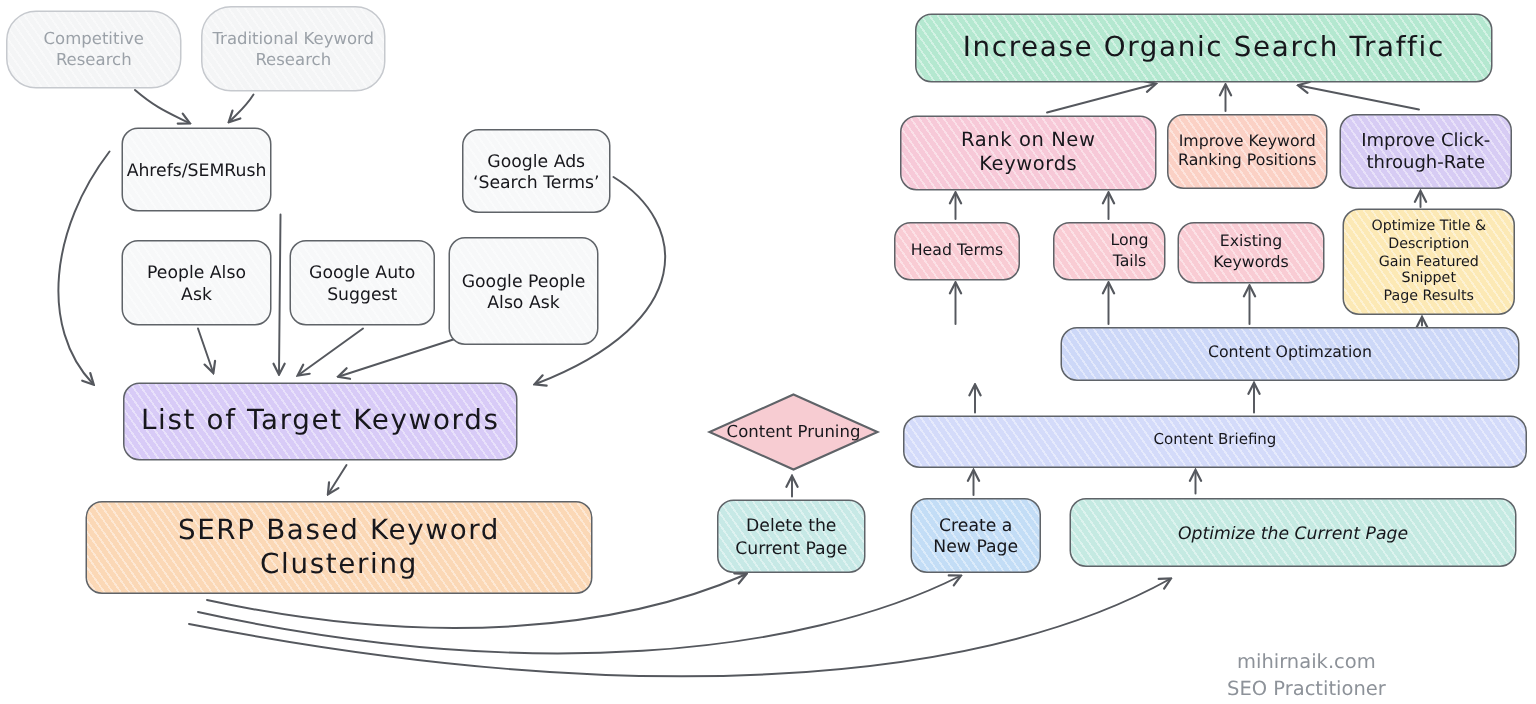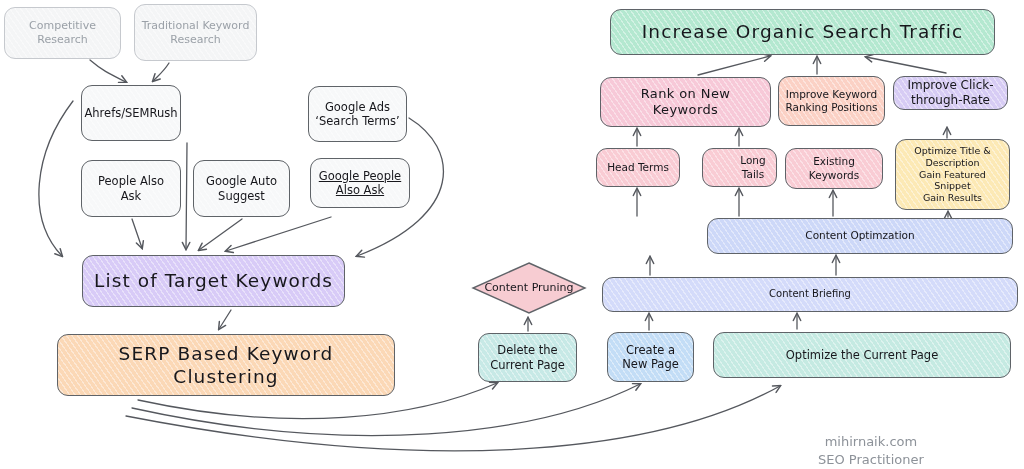--- a/index.html
+++ b/index.html
@@ -10,21 +10,21 @@
   .arrows{position:absolute;left:0;top:0;width:1024px;height:469px;pointer-events:none;}
   .node{
     position:absolute;box-sizing:border-box;
     border:1.4px solid #5f6368;border-radius:11px;
     display:flex;flex-direction:column;align-items:center;justify-content:center;
     text-align:center;color:#17171c;line-height:1.25;padding:2px 5px;
   }
   .node .lbl{display:block;}
   .fs10{font-size:10px;}
   .fs105{font-size:10.5px;}
-  .fs11{font-size:11px;}
+  .fs11{font-size:11px;border-radius:20px;}
   .fs115{font-size:11.5px;}
   .fs12{font-size:12px;}
   .fs13{font-size:13px;letter-spacing:.4px;}
   .title-md{font-size:18.5px;letter-spacing:1.1px;}
   .yellow-box{justify-content:space-around;padding:5px 4px;font-size:9.5px;line-height:1.2;}
   .diamond{border:none !important;background:none !important;padding:0;}
   .diamond svg{position:absolute;left:0;top:0;width:100%;height:100%;}
   .diamond .lbl{position:relative;z-index:1;}
   .signature{position:absolute;font-size:13px;line-height:1.35;color:#8d9299;text-align:center;}
 </style>
@@ -81,21 +81,21 @@
   </div>
   <div class="node fs115" style="left: 308px; top: 86px; width: 99px; height: 56px; background: repeating-linear-gradient(55deg, rgba(255, 255, 255, 0.42) 0px, rgba(255, 255, 255, 0.42) 1.2px, rgba(255, 255, 255, 0) 1.2px, rgba(255, 255, 255, 0) 4.5px), rgb(247, 248, 249);">
     <span class="lbl">Google Ads ‘Search Terms’</span>
   </div>
   <div class="node fs115" style="left: 81px; top: 160px; width: 100px; height: 57px; background: repeating-linear-gradient(55deg, rgba(255, 255, 255, 0.42) 0px, rgba(255, 255, 255, 0.42) 1.2px, rgba(255, 255, 255, 0) 1.2px, rgba(255, 255, 255, 0) 4.5px), rgb(247, 248, 249);">
     <span class="lbl">People Also Ask</span>
   </div>
   <div class="node fs115" style="left: 193px; top: 160px; width: 97px; height: 57px; background: repeating-linear-gradient(55deg, rgba(255, 255, 255, 0.42) 0px, rgba(255, 255, 255, 0.42) 1.2px, rgba(255, 255, 255, 0) 1.2px, rgba(255, 255, 255, 0) 4.5px), rgb(247, 248, 249);">
     <span class="lbl">Google Auto Suggest</span>
   </div>
-  <div class="node fs115" style="left: 310px; top: 158px; width: 100px; height: 50px; background: repeating-linear-gradient(55deg, rgba(255, 255, 255, 0.42) 0px, rgba(255, 255, 255, 0.42) 1.2px, rgba(255, 255, 255, 0) 1.2px, rgba(255, 255, 255, 0) 4.5px), rgb(247, 248, 249); text-decoration: underline;">
+  <div class="node fs115" style="left: 299px; top: 158px; width: 100px; height: 72px; background: repeating-linear-gradient(55deg, rgba(255, 255, 255, 0.42) 0px, rgba(255, 255, 255, 0.42) 1.2px, rgba(255, 255, 255, 0) 1.2px, rgba(255, 255, 255, 0) 4.5px), rgb(247, 248, 249);">
     <span class="lbl">Google People Also Ask</span>
   </div>
 
   <div class="node title-md" style="left: 82px; top: 255px; width: 263px; height: 52px; background: repeating-linear-gradient(55deg, rgba(255, 255, 255, 0.42) 0px, rgba(255, 255, 255, 0.42) 1.2px, rgba(255, 255, 255, 0) 1.2px, rgba(255, 255, 255, 0) 4.5px), rgb(216, 203, 247);">
     <span class="lbl">List of Target Keywords</span>
   </div>
   <div class="node title-md" style="left: 57px; top: 334px; width: 338px; height: 62px; background: repeating-linear-gradient(55deg, rgba(255, 255, 255, 0.42) 0px, rgba(255, 255, 255, 0.42) 1.2px, rgba(255, 255, 255, 0) 1.2px, rgba(255, 255, 255, 0) 4.5px), rgb(251, 216, 182);">
     <span class="lbl">SERP Based Keyword Clustering</span>
   </div>
 
@@ -104,21 +104,21 @@
       <polygon points="59,2 115,27 59,52 3,27" fill="#f7ccd2" stroke="#5f6368" stroke-width="1.4"></polygon>
     </svg>
     <span class="lbl">Content Pruning</span>
   </div>
   <div class="node fs115" style="left: 478px; top: 333px; width: 99px; height: 49px; background: repeating-linear-gradient(55deg, rgba(255, 255, 255, 0.42) 0px, rgba(255, 255, 255, 0.42) 1.2px, rgba(255, 255, 255, 0) 1.2px, rgba(255, 255, 255, 0) 4.5px), rgb(199, 233, 230);">
     <span class="lbl">Delete the Current Page</span>
   </div>
   <div class="node fs115" style="left: 607px; top: 332px; width: 87px; height: 50px; background: repeating-linear-gradient(55deg, rgba(255, 255, 255, 0.42) 0px, rgba(255, 255, 255, 0.42) 1.2px, rgba(255, 255, 255, 0) 1.2px, rgba(255, 255, 255, 0) 4.5px), rgb(195, 221, 246); justify-content: center;">
     <span class="lbl">Create a New Page</span>
   </div>
-  <div class="node fs115" style="left: 713px; top: 332px; width: 298px; height: 46px; background: repeating-linear-gradient(55deg, rgba(255, 255, 255, 0.42) 0px, rgba(255, 255, 255, 0.42) 1.2px, rgba(255, 255, 255, 0) 1.2px, rgba(255, 255, 255, 0) 4.5px), rgb(197, 234, 226);">
+  <div class="node fs115" style="left: 713px; top: 332px; width: 298px; height: 46px; background: repeating-linear-gradient(55deg, rgba(255, 255, 255, 0.42) 0px, rgba(255, 255, 255, 0.42) 1.2px, rgba(255, 255, 255, 0) 1.2px, rgba(255, 255, 255, 0) 4.5px), rgb(197, 234, 226); font-style: italic;">
     <span class="lbl">Optimize the Current Page</span>
   </div>
   <div class="node fs10" style="left: 602px; top: 277px; width: 416px; height: 35px; background: repeating-linear-gradient(55deg, rgba(255, 255, 255, 0.42) 0px, rgba(255, 255, 255, 0.42) 1.2px, rgba(255, 255, 255, 0) 1.2px, rgba(255, 255, 255, 0) 4.5px), rgb(212, 219, 250);">
     <span class="lbl">Content Briefing</span>
   </div>
   <div class="node fs105" style="left: 707px; top: 218px; width: 306px; height: 36px; background: repeating-linear-gradient(55deg, rgba(255, 255, 255, 0.42) 0px, rgba(255, 255, 255, 0.42) 1.2px, rgba(255, 255, 255, 0) 1.2px, rgba(255, 255, 255, 0) 4.5px), rgb(205, 216, 248);">
     <span class="lbl">Content Optimzation</span>
   </div>
 
   <div class="node fs105" style="left: 596px; top: 148px; width: 84px; height: 39px; background: repeating-linear-gradient(55deg, rgba(255, 255, 255, 0.42) 0px, rgba(255, 255, 255, 0.42) 1.2px, rgba(255, 255, 255, 0) 1.2px, rgba(255, 255, 255, 0) 4.5px), rgb(249, 204, 212);">
@@ -126,30 +126,30 @@
   </div>
   <div class="node fs105" style="left: 702px; top: 148px; width: 75px; height: 39px; background: repeating-linear-gradient(55deg, rgba(255, 255, 255, 0.42) 0px, rgba(255, 255, 255, 0.42) 1.2px, rgba(255, 255, 255, 0) 1.2px, rgba(255, 255, 255, 0) 4.5px), rgb(249, 204, 212); padding-left: 32px;">
     <span class="lbl">Long Tails</span>
   </div>
   <div class="node fs105" style="left: 785px; top: 148px; width: 98px; height: 41px; background: repeating-linear-gradient(55deg, rgba(255, 255, 255, 0.42) 0px, rgba(255, 255, 255, 0.42) 1.2px, rgba(255, 255, 255, 0) 1.2px, rgba(255, 255, 255, 0) 4.5px), rgb(249, 204, 212);">
     <span class="lbl">Existing Keywords</span>
   </div>
   <div class="node yellow-box" style="left: 895px; top: 139px; width: 115px; height: 71px; background: repeating-linear-gradient(55deg, rgba(255, 255, 255, 0.42) 0px, rgba(255, 255, 255, 0.42) 1.2px, rgba(255, 255, 255, 0) 1.2px, rgba(255, 255, 255, 0) 4.5px), rgb(252, 233, 181);">
     <span class="lbl">Optimize Title &amp; Description</span>
     <span class="lbl">Gain Featured Snippet</span>
-    <span class="lbl">Gain Results</span>
+    <span class="lbl">Page Results</span>
   </div>
 
   <div class="node fs13" style="left: 600px; top: 77px; width: 171px; height: 50px; background: repeating-linear-gradient(55deg, rgba(255, 255, 255, 0.42) 0px, rgba(255, 255, 255, 0.42) 1.2px, rgba(255, 255, 255, 0) 1.2px, rgba(255, 255, 255, 0) 4.5px), rgb(247, 201, 216);">
     <span class="lbl">Rank on New Keywords</span>
   </div>
   <div class="node fs105" style="left: 778px; top: 76px; width: 107px; height: 50px; background: repeating-linear-gradient(55deg, rgba(255, 255, 255, 0.42) 0px, rgba(255, 255, 255, 0.42) 1.2px, rgba(255, 255, 255, 0) 1.2px, rgba(255, 255, 255, 0) 4.5px), rgb(251, 209, 197);">
     <span class="lbl">Improve Keyword Ranking Positions</span>
   </div>
-  <div class="node fs12" style="left: 893px; top: 76px; width: 115px; height: 34px; background: repeating-linear-gradient(55deg, rgba(255, 255, 255, 0.42) 0px, rgba(255, 255, 255, 0.42) 1.2px, rgba(255, 255, 255, 0) 1.2px, rgba(255, 255, 255, 0) 4.5px), rgb(215, 204, 244); justify-content: center;">
+  <div class="node fs12" style="left: 893px; top: 76px; width: 115px; height: 50px; background: repeating-linear-gradient(55deg, rgba(255, 255, 255, 0.42) 0px, rgba(255, 255, 255, 0.42) 1.2px, rgba(255, 255, 255, 0) 1.2px, rgba(255, 255, 255, 0) 4.5px), rgb(215, 204, 244); justify-content: center;">
     <span class="lbl">Improve Click-through-Rate</span>
   </div>
   <div class="node title-md" style="left: 610px; top: 9px; width: 385px; height: 46px; background: repeating-linear-gradient(55deg, rgba(255, 255, 255, 0.42) 0px, rgba(255, 255, 255, 0.42) 1.2px, rgba(255, 255, 255, 0) 1.2px, rgba(255, 255, 255, 0) 4.5px), rgb(180, 232, 208);">
     <span class="lbl">Increase Organic Search Traffic</span>
   </div>
 
   <div class="signature" style="left:818px;top:433px;">
     <div>mihirnaik.com</div>
     <div>SEO Practitioner</div>
   </div>

